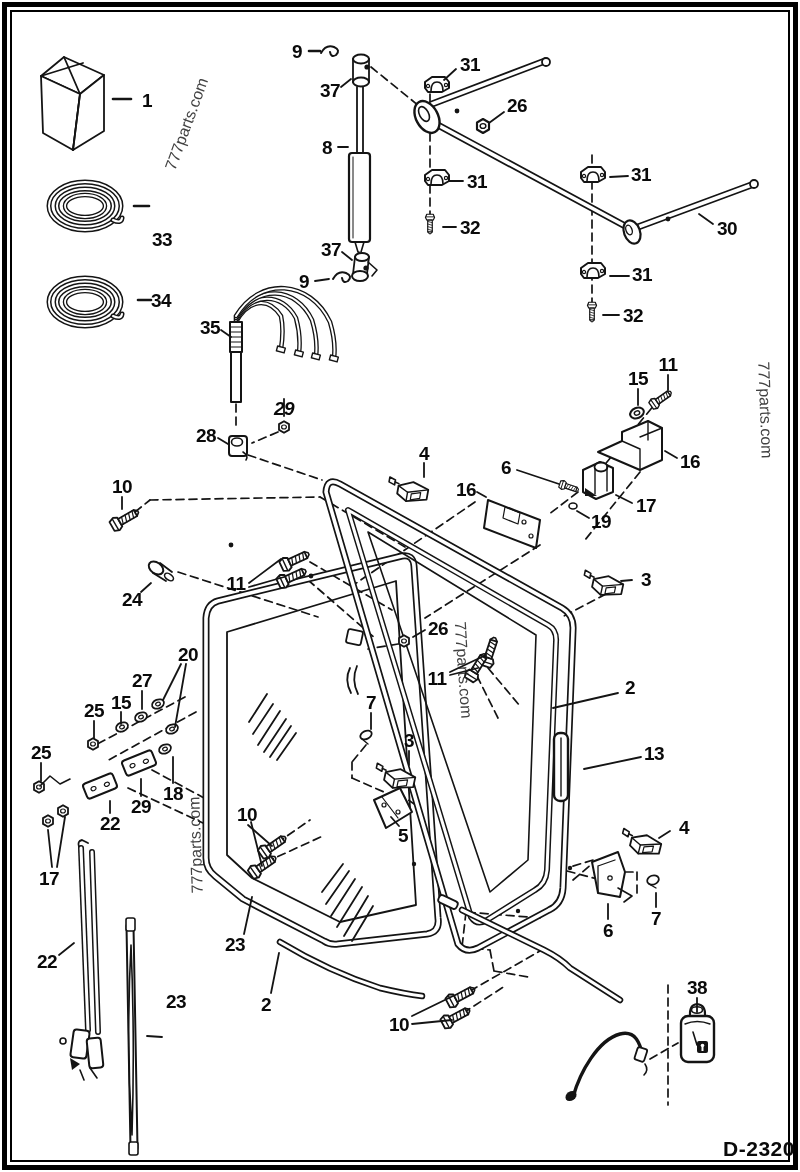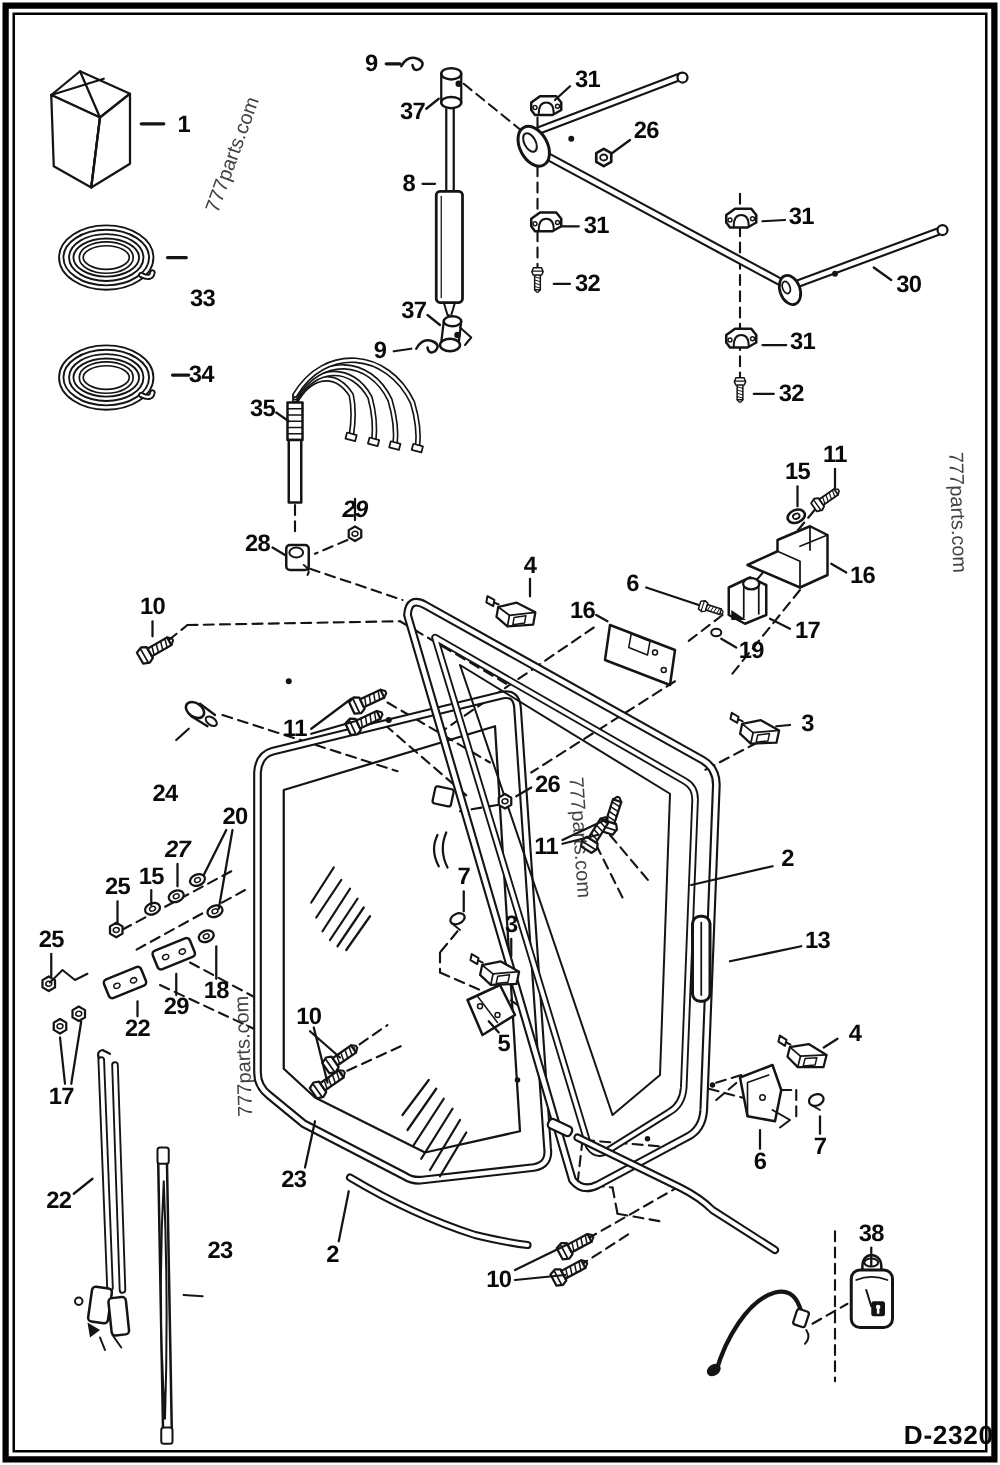--- a/index.html
+++ b/index.html
@@ -461,41 +461,41 @@
       <div class="plabel" style="left: 641px; top: 174px;">31</div>
       <div class="plabel" style="left: 727px; top: 228px;">30</div>
       <div class="plabel" style="left: 477px; top: 181px;">31</div>
       <div class="plabel" style="left: 470px; top: 227px;">32</div>
       <div class="plabel" style="left: 642px; top: 274px;">31</div>
       <div class="plabel" style="left: 633px; top: 315px;">32</div>
       <div class="plabel" style="left: 210px; top: 327px;">35</div>
       <div class="plabel" style="left: 284px; top: 408px; font-style: italic;">29</div>
       <div class="plabel" style="left: 206px; top: 435px;">28</div>
       <div class="plabel" style="left: 122px; top: 486px;">10</div>
-      <div class="plabel" style="left: 132px; top: 599px; margin-top: 36px;">24</div>
+      <div class="plabel" style="left: 132px; top: 599px;">24</div>
       <div class="plabel" style="left: 236px; top: 583px;">11</div>
       <div class="plabel" style="left: 424px; top: 453px;">4</div>
       <div class="plabel" style="left: 506px; top: 467px;">6</div>
       <div class="plabel" style="left: 466px; top: 489px;">16</div>
       <div class="plabel" style="left: 638px; top: 378px;">15</div>
       <div class="plabel" style="left: 668px; top: 364px;">11</div>
       <div class="plabel" style="left: 690px; top: 461px;">16</div>
       <div class="plabel" style="left: 646px; top: 505px;">17</div>
       <div class="plabel" style="left: 601px; top: 521px;">19</div>
       <div class="plabel" style="left: 646px; top: 579px;">3</div>
       <div class="plabel" style="left: 630px; top: 687px;">2</div>
       <div class="plabel" style="left: 654px; top: 753px;">13</div>
       <div class="plabel" style="left: 438px; top: 628px;">26</div>
       <div class="plabel" style="left: 437px; top: 678px;">11</div>
       <div class="plabel" style="left: 371px; top: 702px;">7</div>
       <div class="plabel" style="left: 409px; top: 740px;">3</div>
       <div class="plabel" style="left: 403px; top: 835px;">5</div>
       <div class="plabel" style="left: 247px; top: 814px;">10</div>
       <div class="plabel" style="left: 188px; top: 654px;">20</div>
-      <div class="plabel" style="left: 142px; top: 680px; font-style: italic;">27</div>
+      <div class="plabel" style="left: 142px; top: 680px;">27</div>
       <div class="plabel" style="left: 121px; top: 702px;">15</div>
       <div class="plabel" style="left: 94px; top: 710px;">25</div>
       <div class="plabel" style="left: 41px; top: 752px;">25</div>
       <div class="plabel" style="left: 141px; top: 806px;">29</div>
       <div class="plabel" style="left: 110px; top: 823px;">22</div>
       <div class="plabel" style="left: 173px; top: 793px;">18</div>
       <div class="plabel" style="left: 49px; top: 878px;">17</div>
       <div class="plabel" style="left: 47px; top: 961px;">22</div>
       <div class="plabel" style="left: 235px; top: 944px;">23</div>
       <div class="plabel" style="left: 266px; top: 1004px;">2</div>

